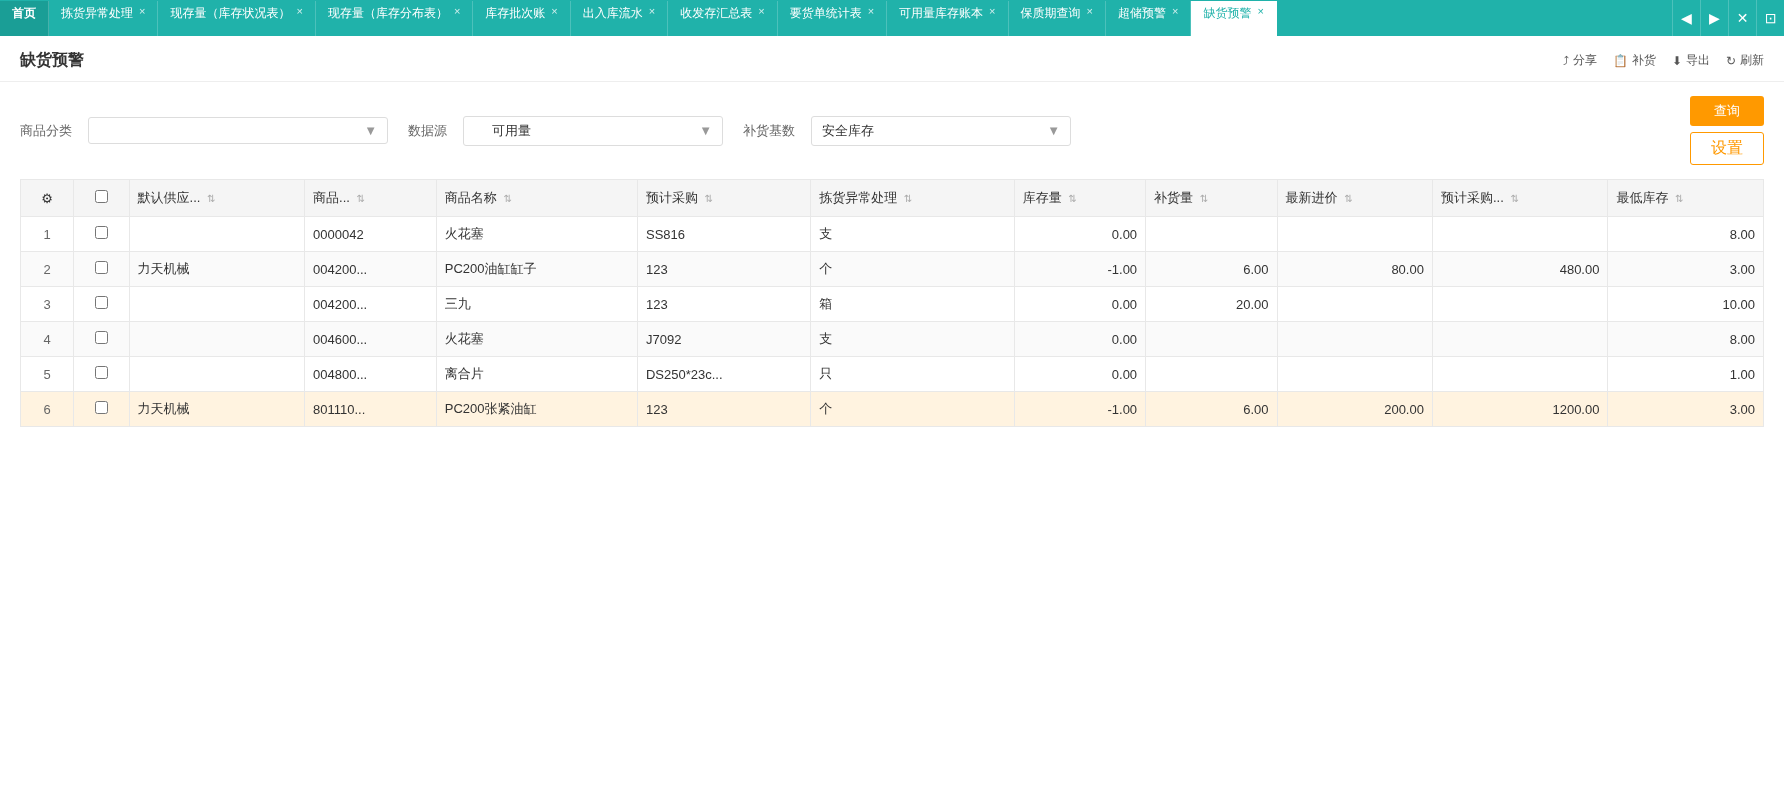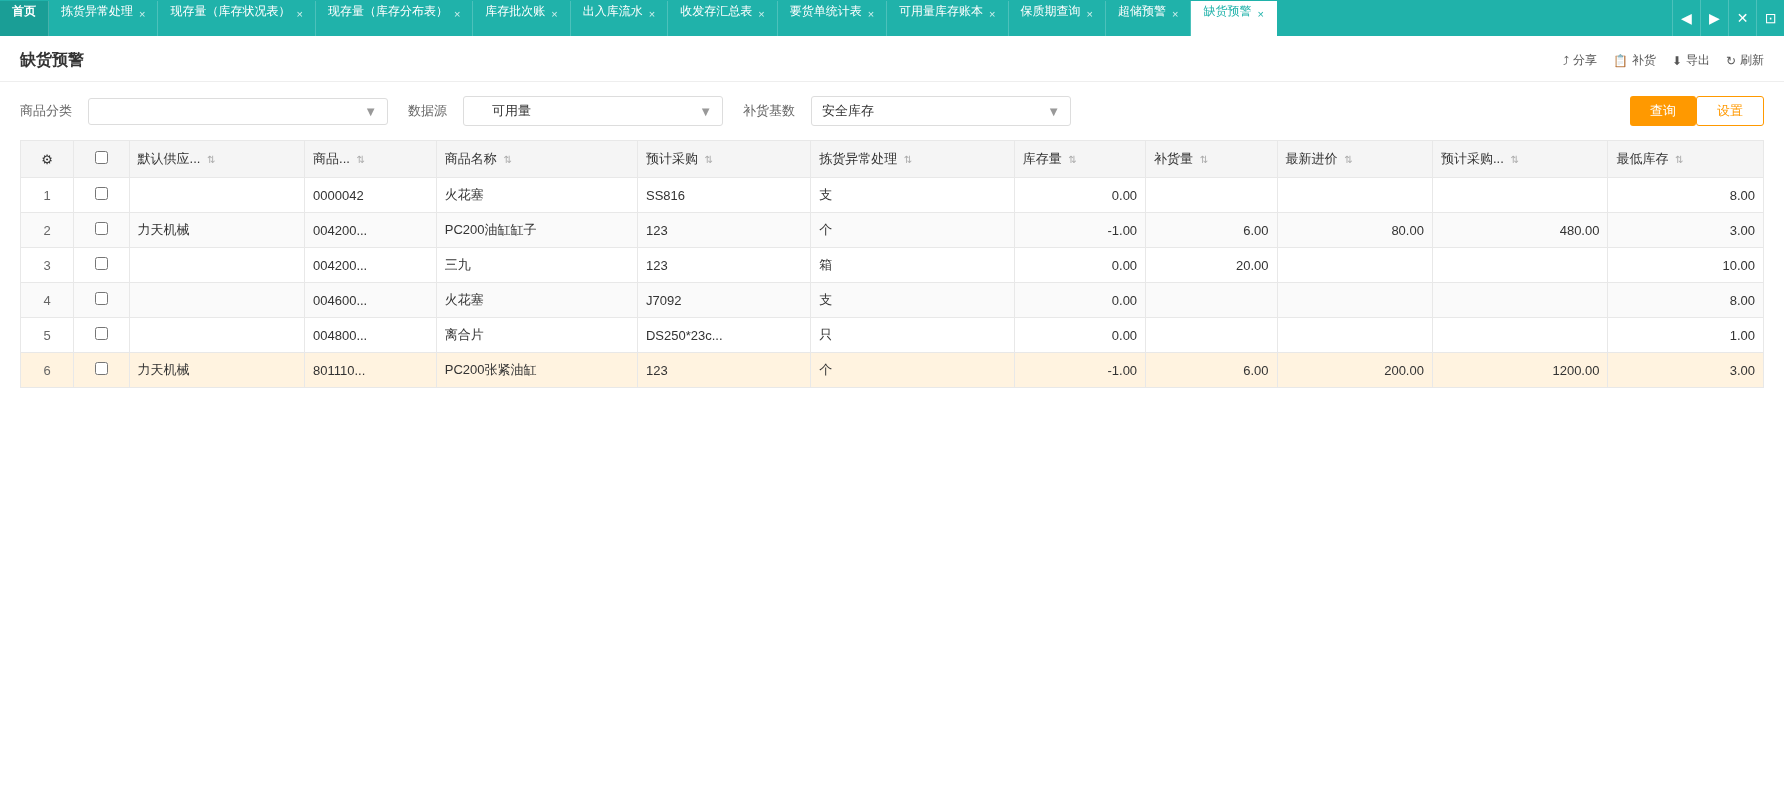--- a/index.html
+++ b/index.html
@@ -8,22 +8,22 @@
     
     .tab-bar {
       display: flex;
       align-items: center;
       background: #20b2aa;
       height: 36px;
       overflow: hidden;
     }
     .tab-item {
       display: flex;
-      align-items: flex-end;
-      padding: 16px 12px;
+      align-items: flex-start;
+      padding: 4px 12px;
       height: 35px;
       color: #fff;
       white-space: nowrap;
       cursor: pointer;
       font-size: 12px;
       border-right: 1px solid rgba(255,255,255,0.2);
       flex-shrink: 0;
     }
     .tab-item.home {
       background: #1a9e96;
@@ -124,40 +124,40 @@
       flex: 1;
       color: #333;
     }
     .filter-select .arrow-icon {
       color: #999;
       margin-left: 8px;
     }
     .filter-actions {
       margin-left: auto;
       display: flex;
-      flex-direction: row;
-      gap: 0;
+      flex-direction: column;
+      gap: 6px;
     }
     .btn-query {
       background: #f90;
       color: #fff;
       border: none;
       border-radius: 3px;
       padding: 6px 20px;
       cursor: pointer;
       font-size: 13px;
     }
     .btn-settings {
       background: #fff;
       color: #f90;
       border: 1px solid #f90;
       border-radius: 3px;
       padding: 5px 20px;
       cursor: pointer;
-      font-size: 13px;
+      font-size: 16px;
     }
 
     
     .table-container {
       padding: 0 20px;
       overflow-x: auto;
     }
     table {
       width: 100%;
       border-collapse: collapse;

